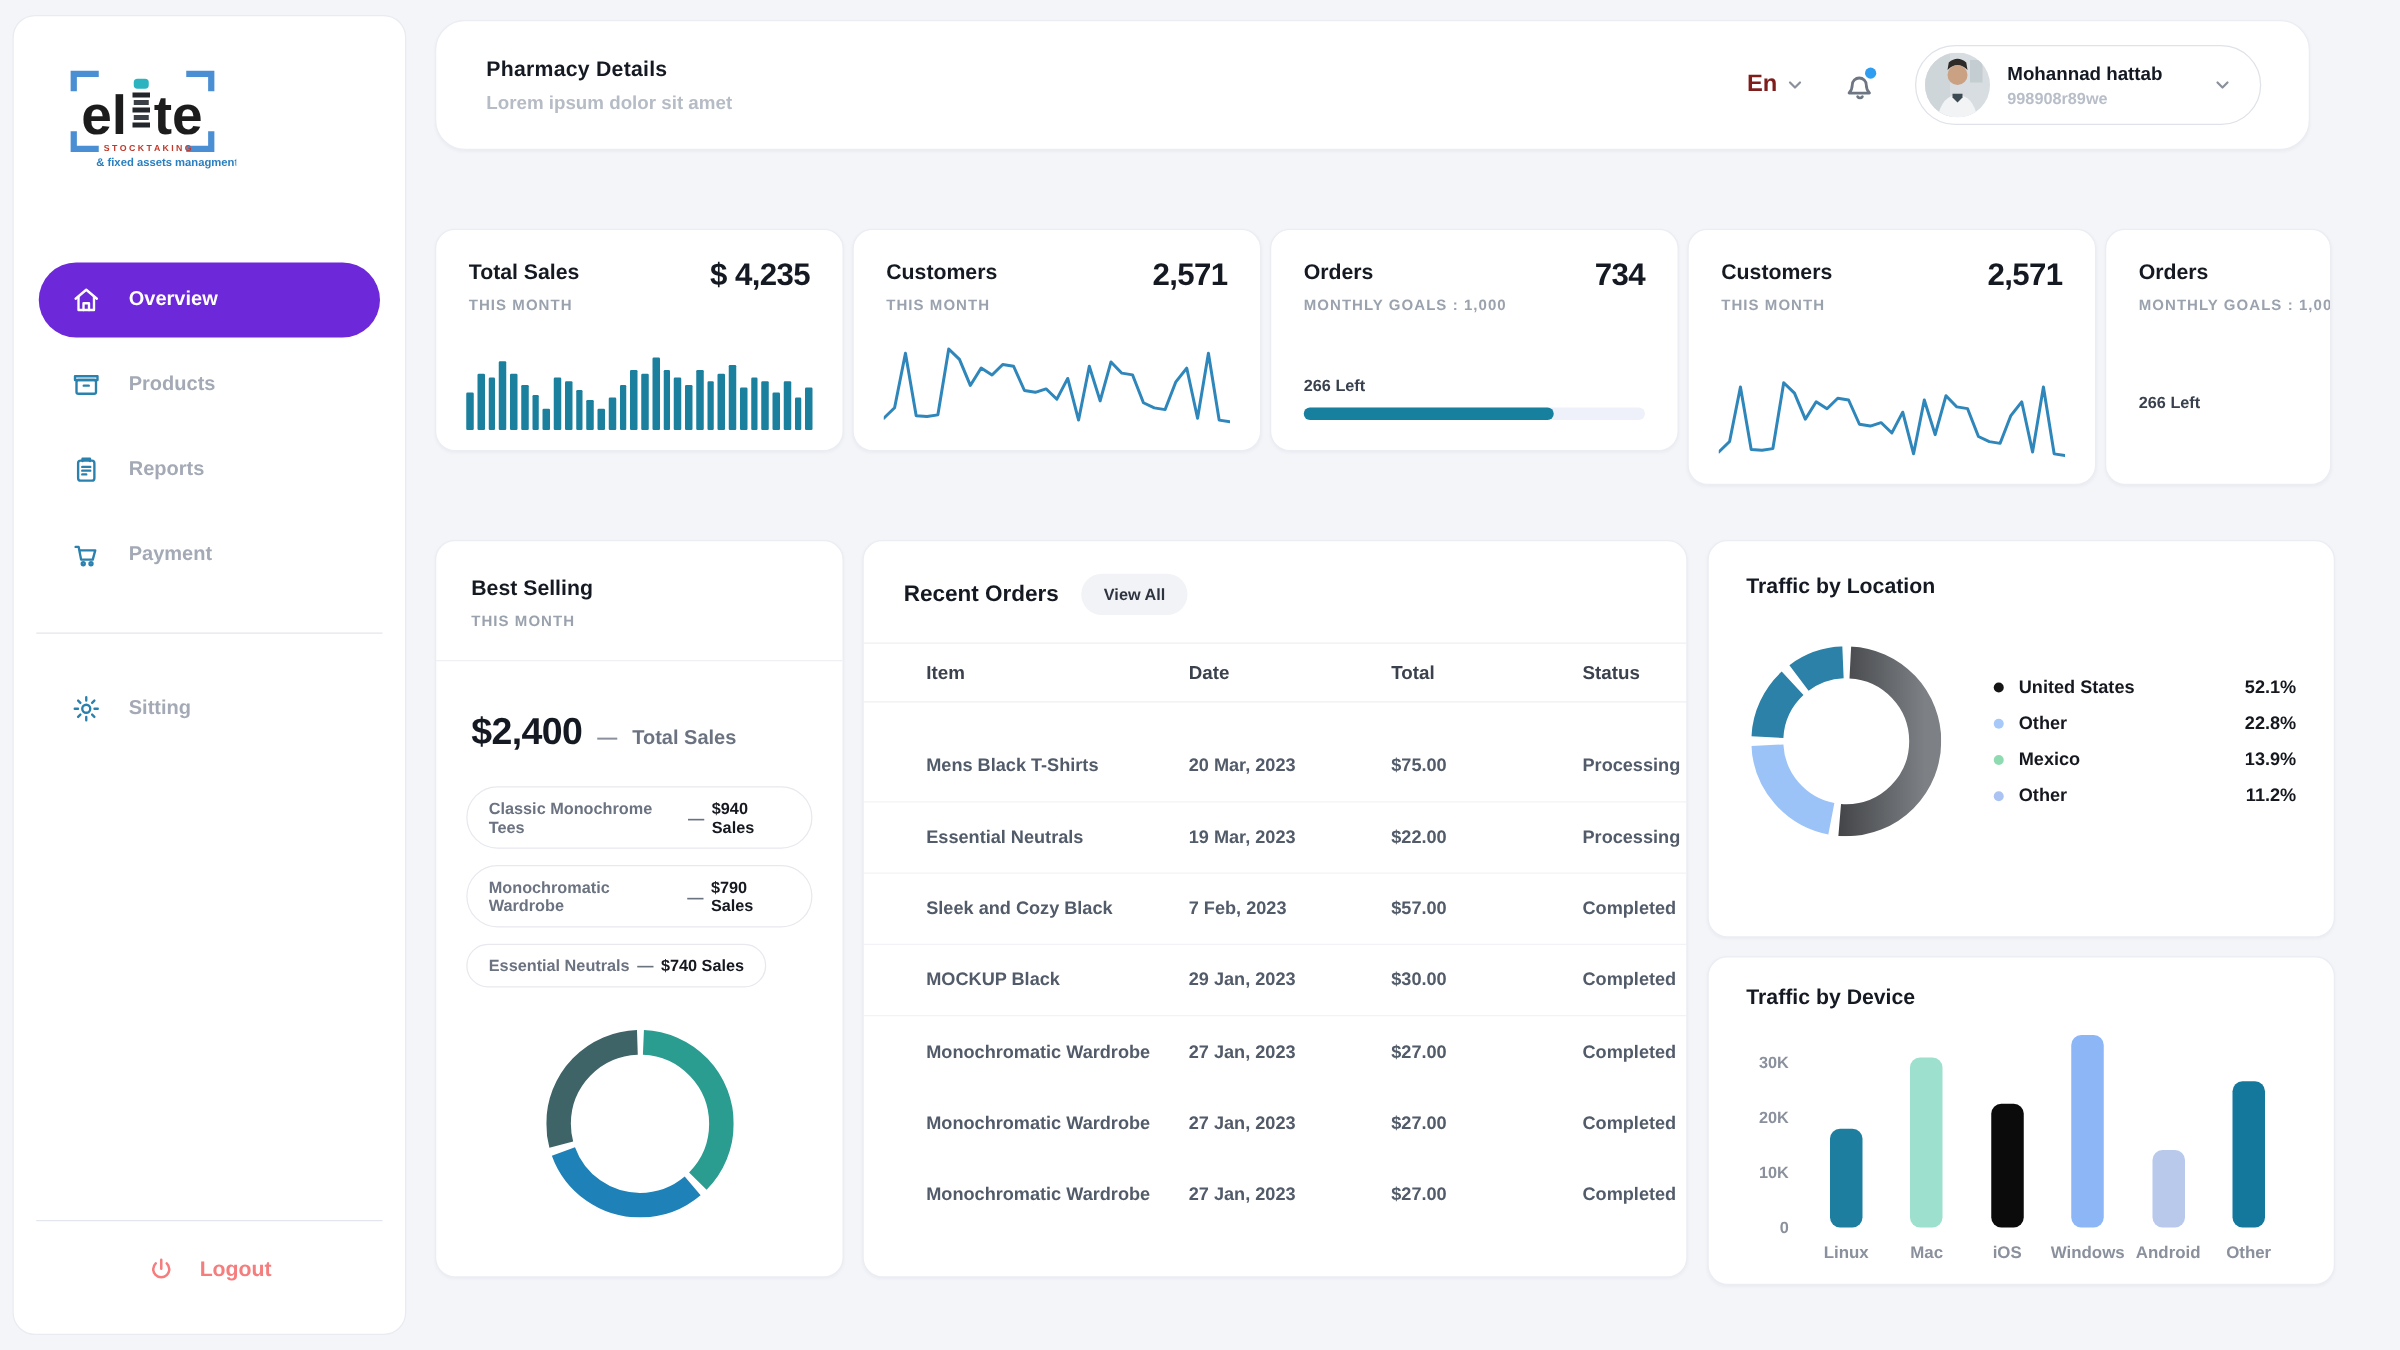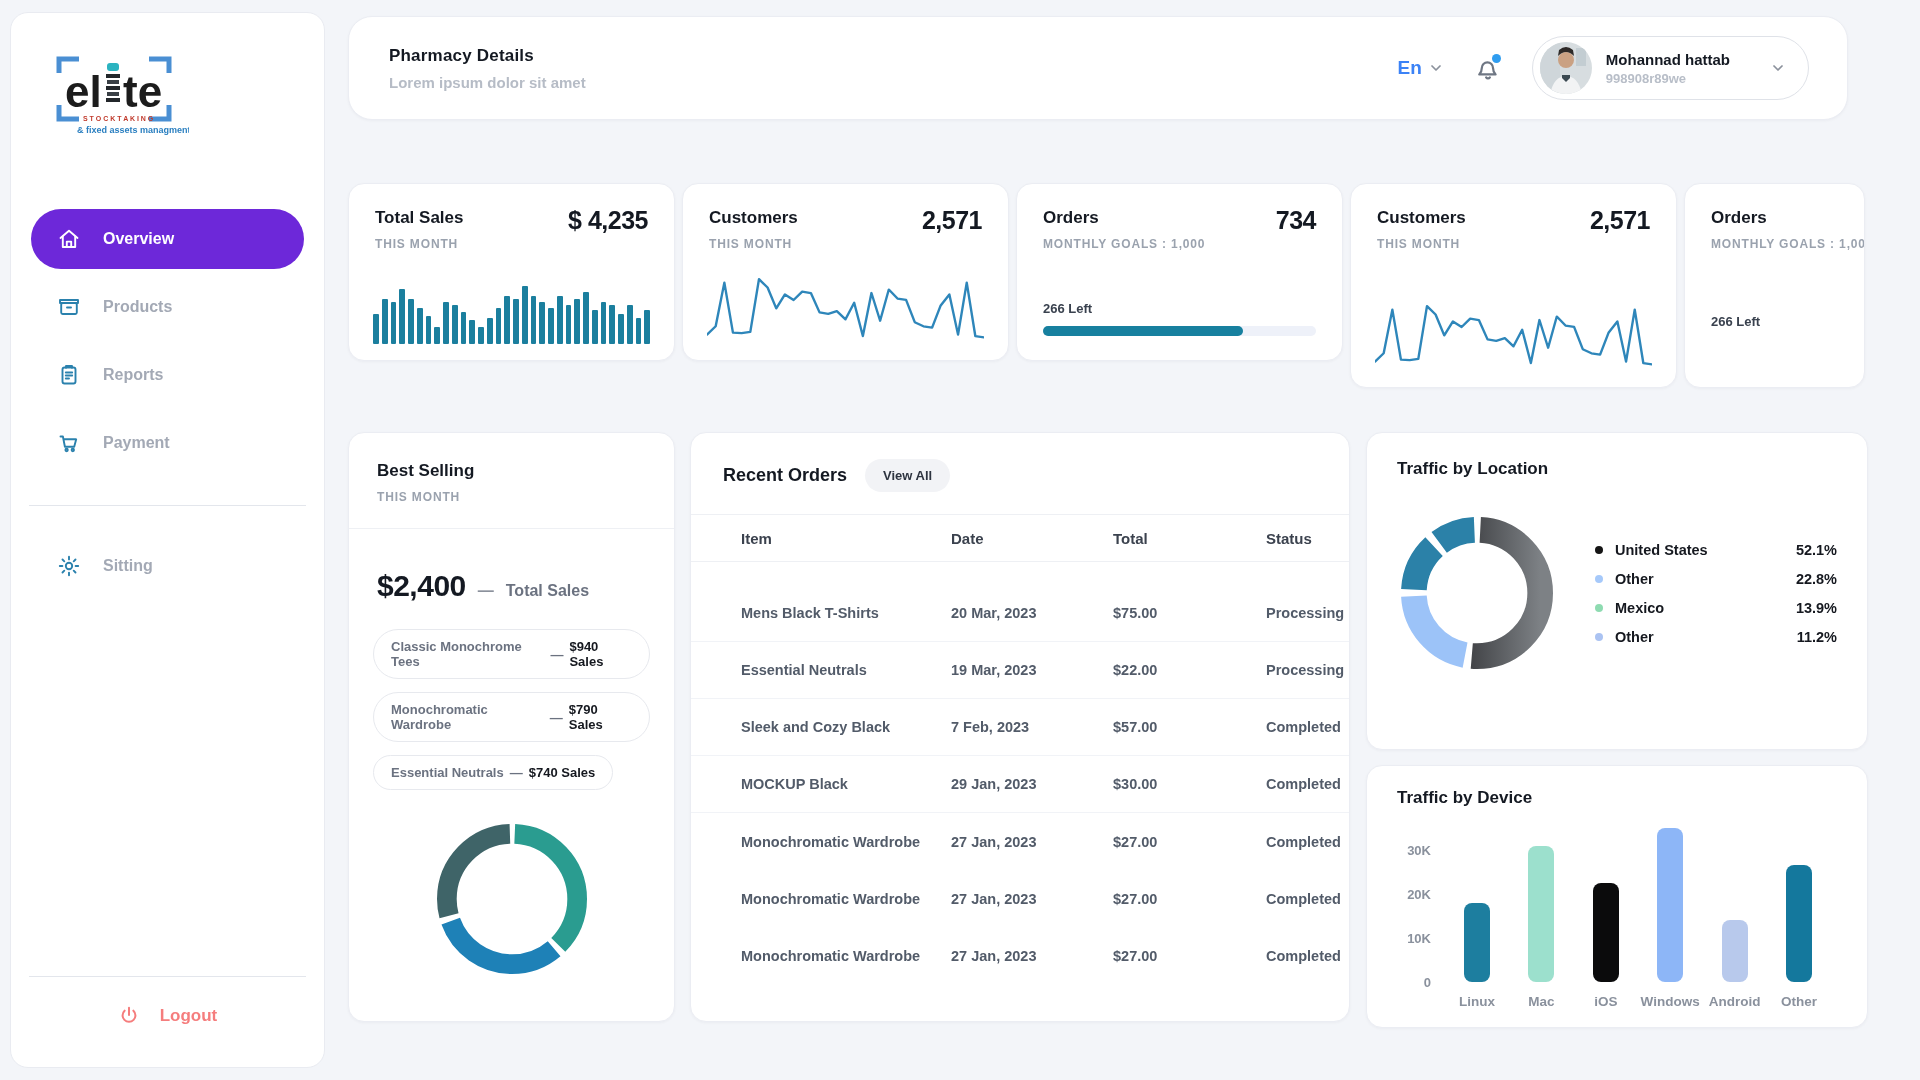--- a/index.html
+++ b/index.html
@@ -31,21 +31,21 @@
     font-family:inherit; width:100%; }
   .logout .ni { width:22px; height:22px; }
   svg.icon { width:100%; height:100%; display:block; }
 
   
   .topbar { position:absolute; left:348px; top:16px; width:1500px; height:104px; border-radius:24px;
     display:flex; align-items:center; justify-content:space-between; padding:0 38px 0 40px; }
   .tb-title { font-size:17px; font-weight:700; letter-spacing:.2px; }
   .tb-sub { margin-top:8px; font-size:15px; color:#b6bcc6; font-weight:600; }
   .tb-right { display:flex; align-items:center; gap:30px; }
-  .lang { display:flex; align-items:center; gap:6px; color:#3b82f6; font-size:19px; font-weight:700; cursor:pointer; }
+  .lang { display:flex; align-items:center; gap:6px; color:#7f1d1d; font-size:19px; font-weight:700; cursor:pointer; }
   .chev { width:16px; height:16px; color:#8b919c; }
   .bell { position:relative; width:28px; height:28px; color:#6e7683; cursor:pointer; }
   .bell-dot { position:absolute; right:1px; top:0; width:9px; height:9px; border-radius:50%; background:#2f9df0; }
   .user-pill { display:flex; align-items:center; gap:14px; border:1px solid #dfe2e8; border-radius:999px;
     padding:6px 22px 6px 7px; height:64px; cursor:pointer; }
   .avatar { width:52px; height:52px; border-radius:50%; overflow:hidden; flex:0 0 52px; }
   .u-name { font-size:15px; font-weight:700; }
   .u-id { font-size:13px; color:#b8bec8; font-weight:600; margin-top:3px; }
   .user-pill .chev { margin-left:26px; }
 

